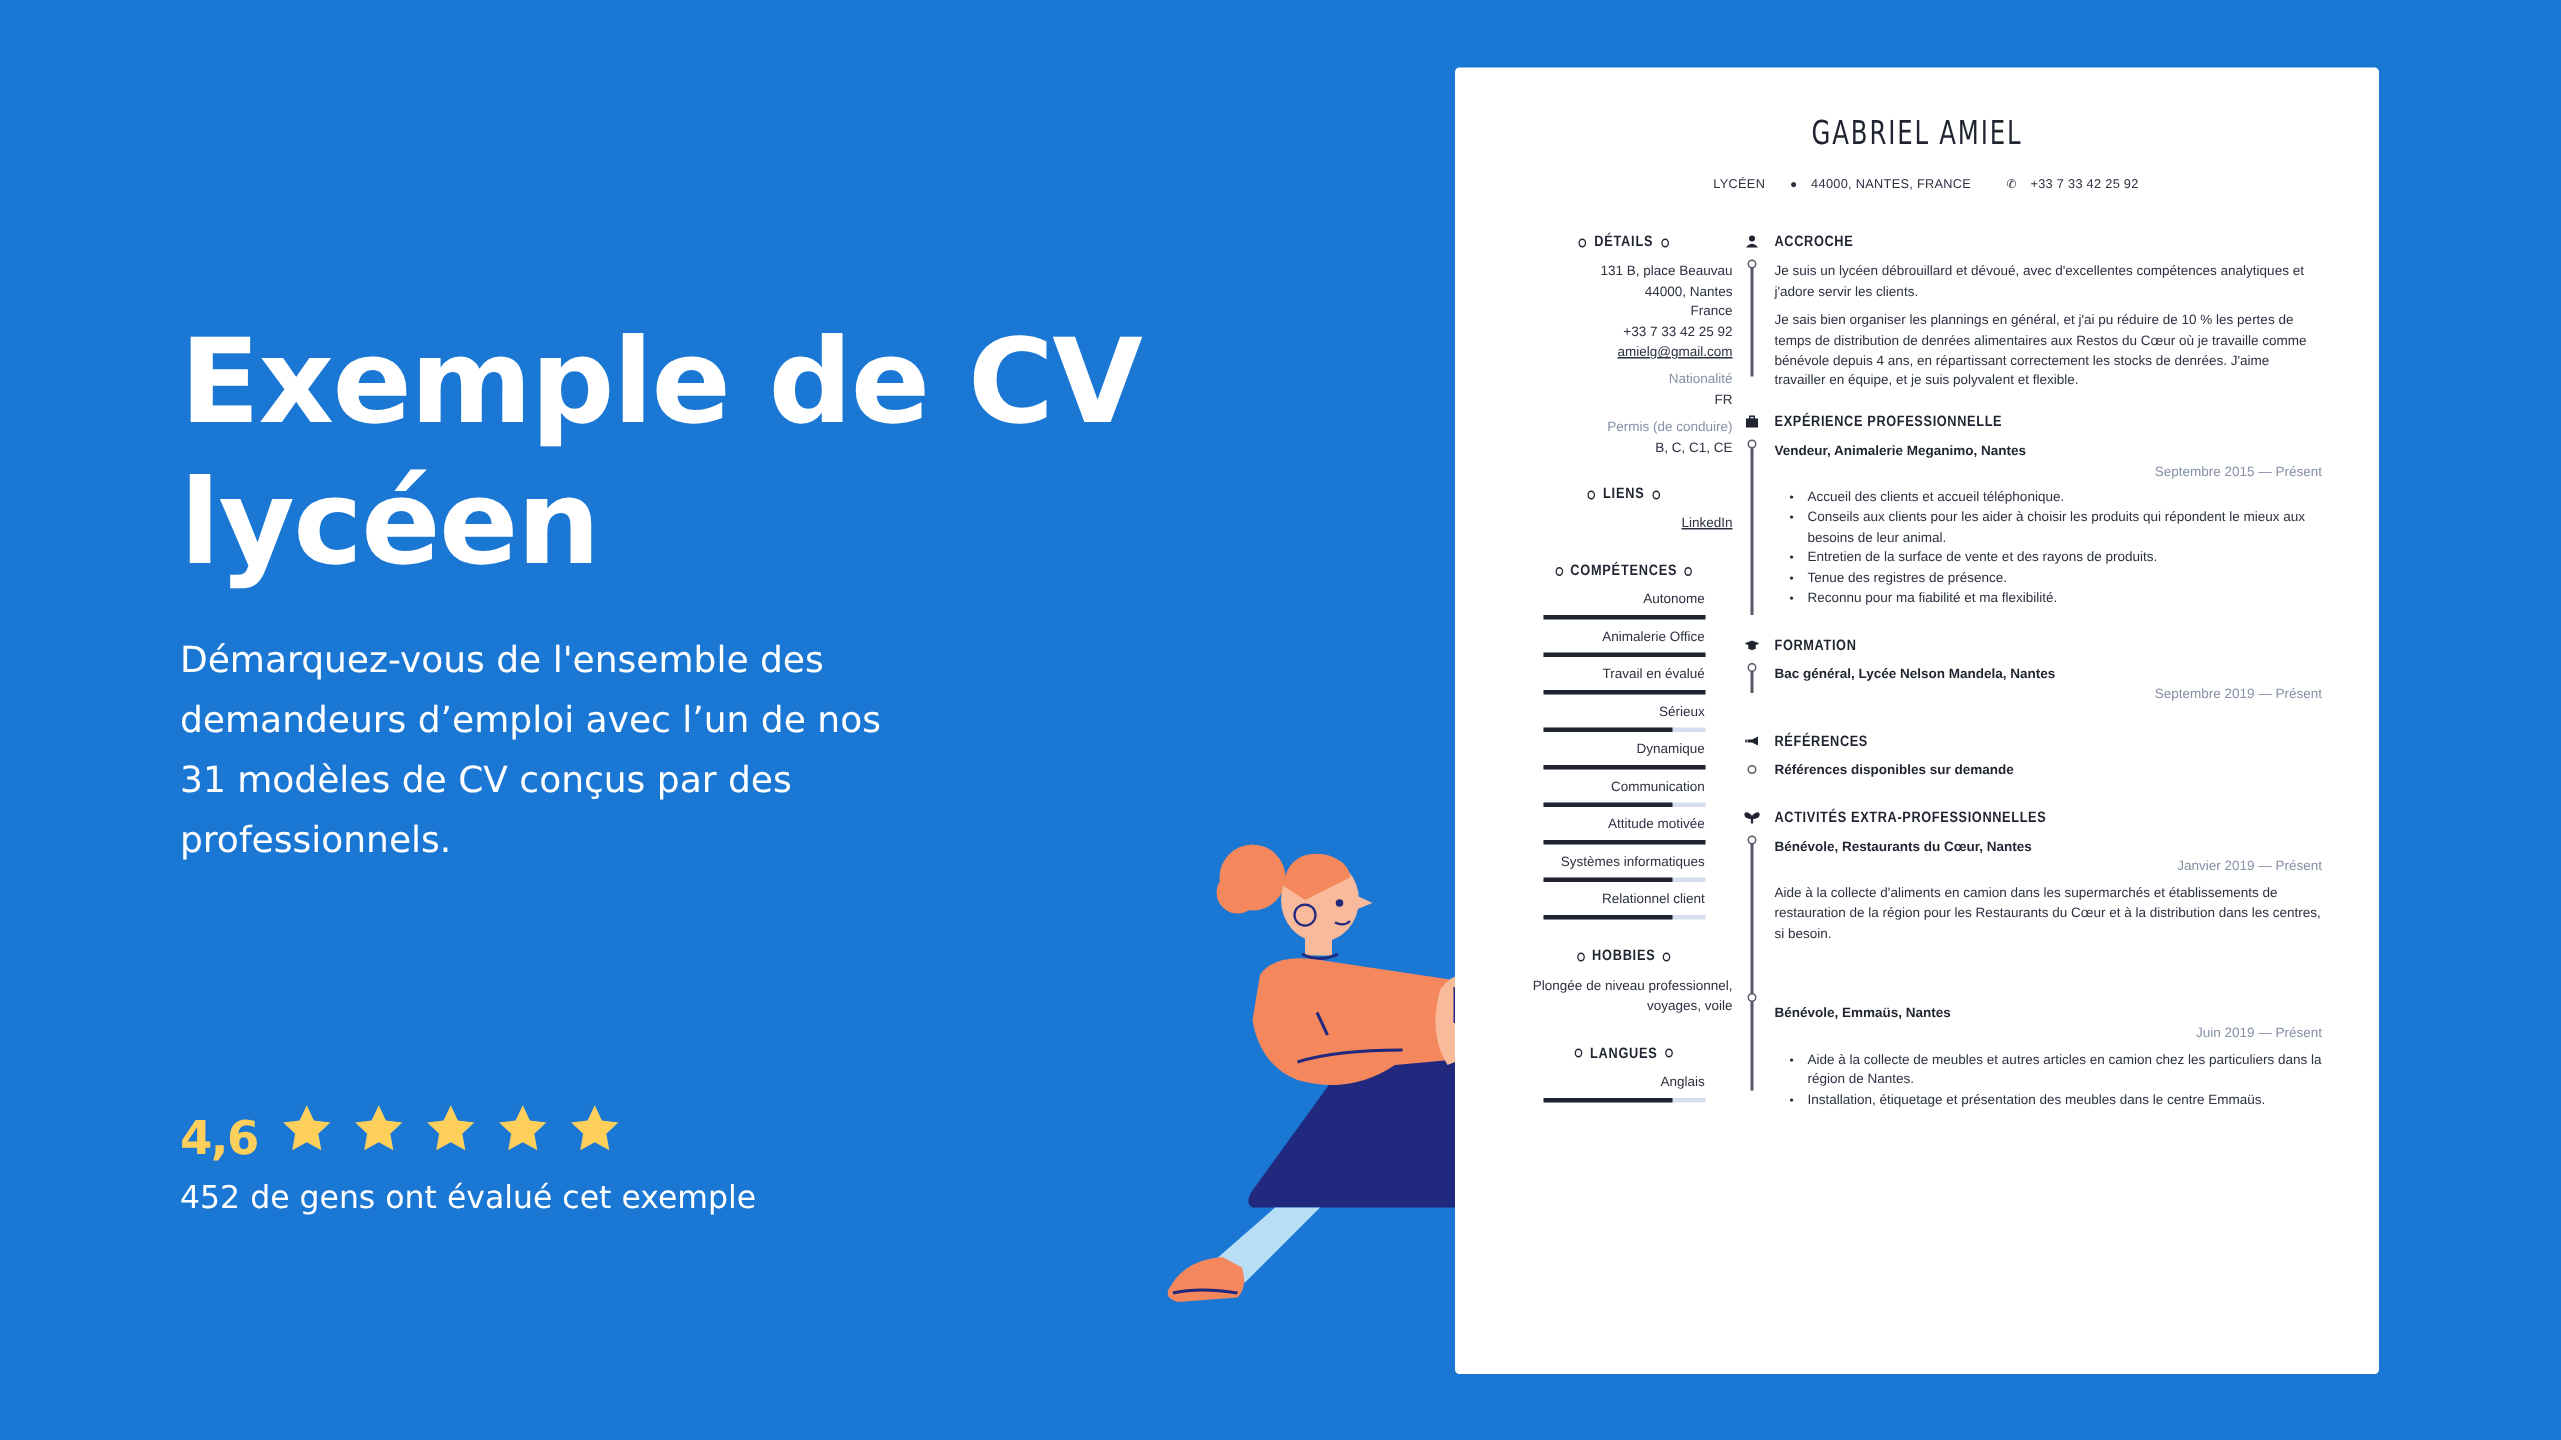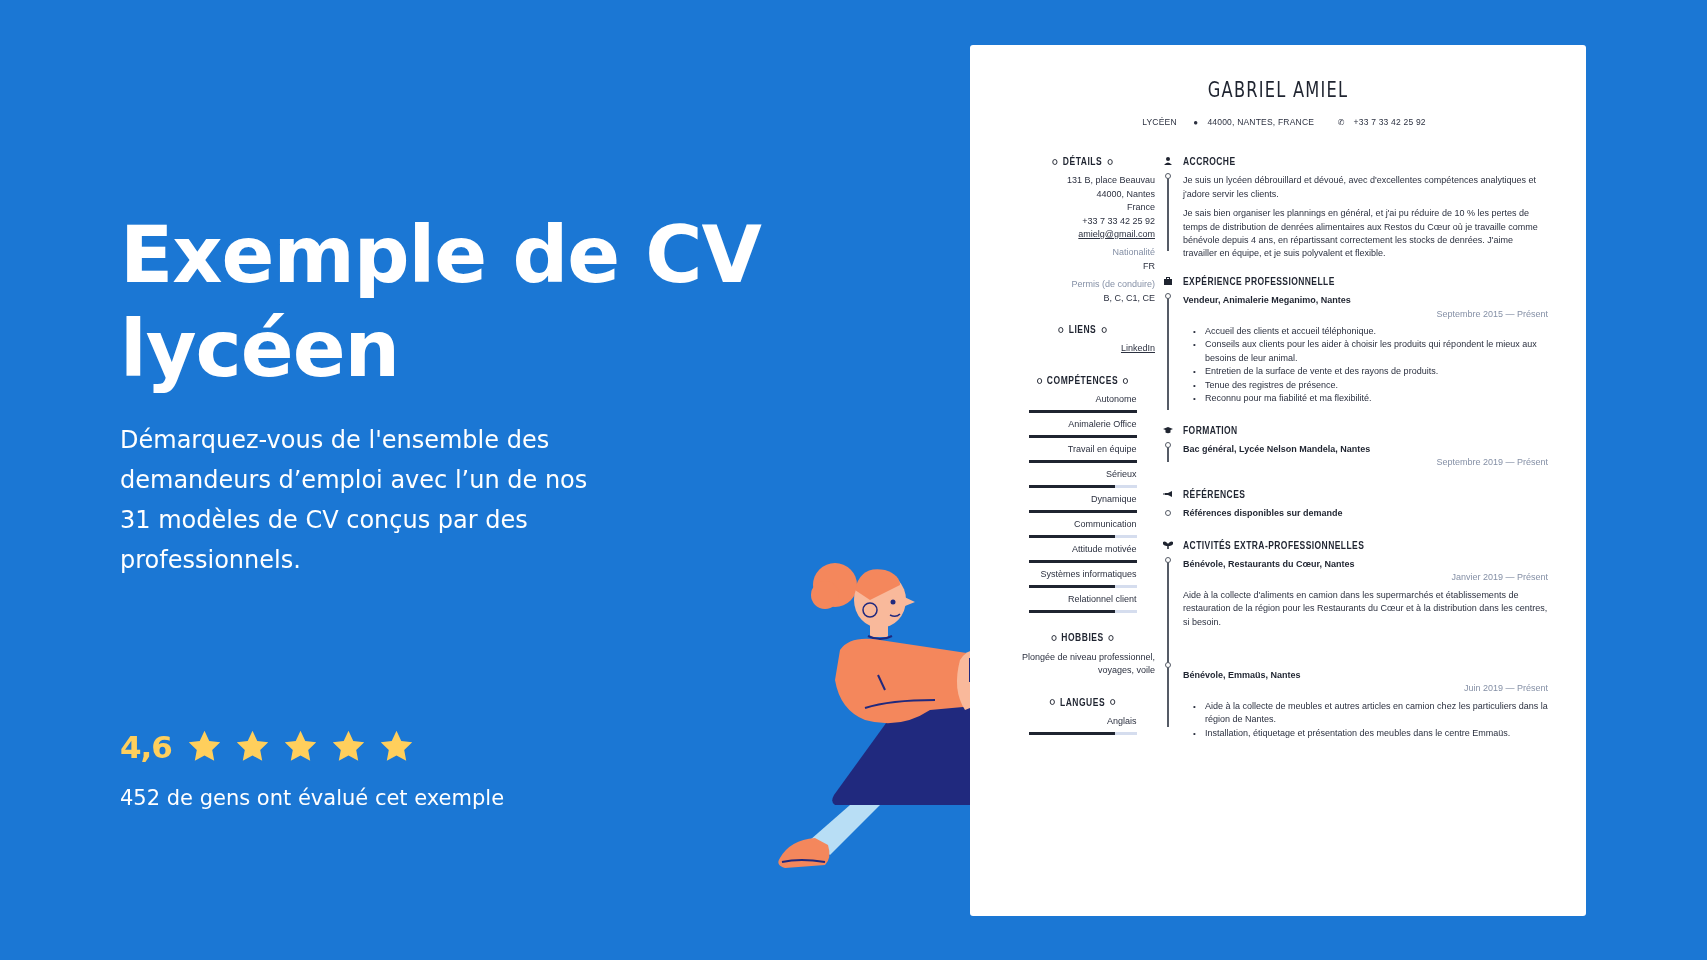--- a/index.html
+++ b/index.html
@@ -11,21 +11,21 @@
   .hero-title {
     position:absolute; left:120px; top:208px; margin:0;
     color:#fff; font-family:"DejaVu Sans", sans-serif; font-weight:bold;
     font-size:78px; line-height:94px; letter-spacing:-1px;
   }
   .hero-sub {
     position:absolute; left:120px; top:420px; width:470px; margin:0;
     color:#fff; font-family:"DejaVu Sans", sans-serif; font-size:24px; line-height:40px;
   }
   .rating { position:absolute; left:120px; top:728px; display:flex; align-items:center; }
-  .rating-value { color:#ffcf5c; font-family:"DejaVu Sans", sans-serif; font-weight:bold; font-size:31px; margin-right:14px; letter-spacing:-1px; }
+  .rating-value { color:#ffcf5c; font-family:"DejaVu Sans", sans-serif; font-weight:bold; font-size:31px; margin-right:14px; letter-spacing:-1px;margin-top:13px; }
   .star { width:37px; height:37px; margin-right:11px; }
   .rating-count { position:absolute; left:120px; top:786px; color:#fff; font-family:"DejaVu Sans", sans-serif; font-size:21px; }
 
   .illustration { position:absolute; left:730px; top:540px; width:260px; height:340px; }
 
   .cv {
     position:absolute; left:970px; top:45px; width:616px; height:871px;
     background:#fff; border-radius:3px; color:#1f2430;
   }
   .cv-name {
@@ -178,21 +178,21 @@
             <i style="width:100%"></i>
           </div>
         </div>
       <div class="skill">
           <span class="skill-name">Animalerie Office</span>
           <div class="bar">
             <i style="width:100%"></i>
           </div>
         </div>
       <div class="skill">
-          <span class="skill-name">Travail en équipe</span>
+          <span class="skill-name">Travail en évalué</span>
           <div class="bar">
             <i style="width:100%"></i>
           </div>
         </div>
       <div class="skill">
           <span class="skill-name">Sérieux</span>
           <div class="bar">
             <i style="width:80%"></i>
           </div>
         </div>

